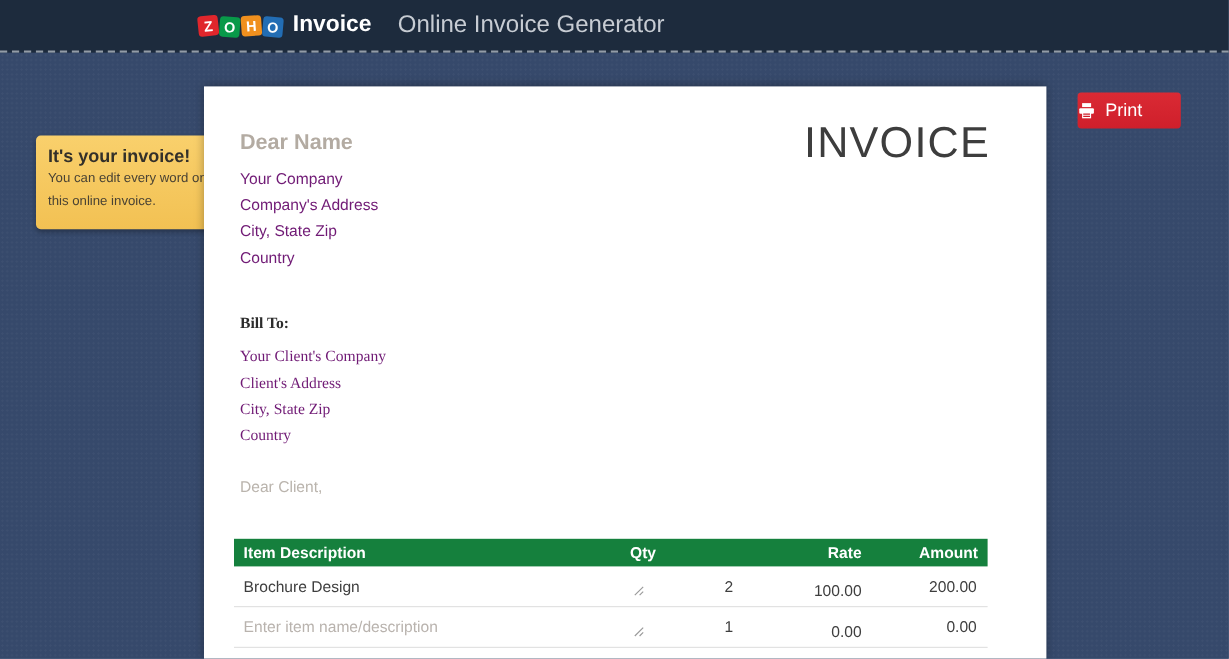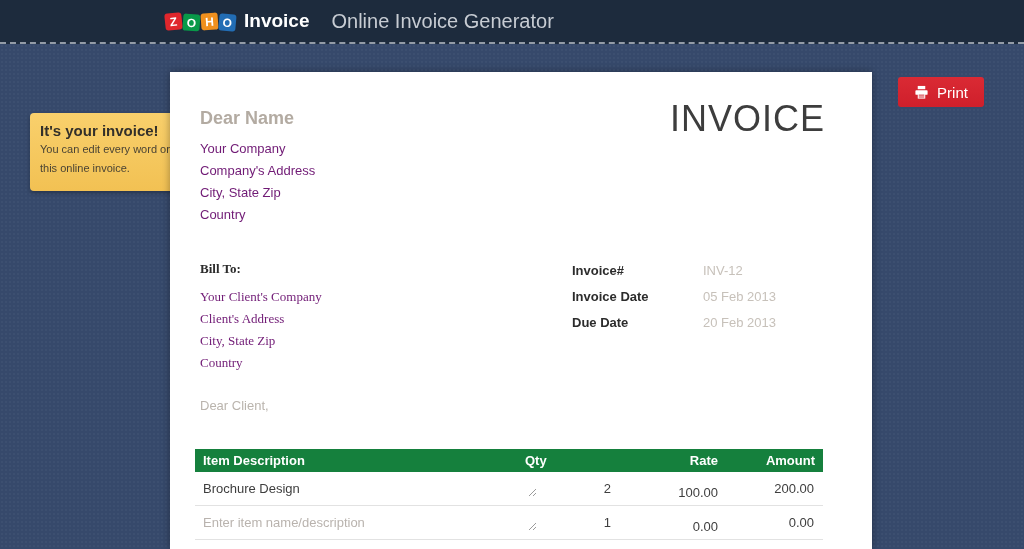--- a/index.html
+++ b/index.html
@@ -95,21 +95,21 @@
     border-left:10px solid #f7cb61;
   }
   .tooltip-title { font-size:15px; font-weight:bold; color:#33302a; margin-bottom:1px; }
   .tooltip-body { font-size:11px; color:#4a4334; line-height:1.75; }
 
   
   .print-btn {
     position:absolute; right:40px; top:33px; width:86px; height:30px;
     background:linear-gradient(#da2a34,#cf1f2b); border:none; border-radius:3px;
     color:#fff; font-size:15px; font-family:inherit;
-    display:flex; align-items:center; justify-content:center; gap:8px; cursor:pointer;
+    display:flex; align-items:center; gap:8px; cursor:pointer;
   }
 </style>
 </head>
 <body>
 
 <div class="topbar">
   <div class="logo">
     <div class="logo-tiles">
       <span class="tile tile-0">Z</span>
       <span class="tile tile-1">O</span>
@@ -154,34 +154,20 @@
     <div class="invoice-heading">INVOICE</div>
 
     <div class="billto">
       <div class="billto-label">Bill To:</div>
       <div class="addr-line">Your Client's Company</div>
       <div class="addr-line">Client's Address</div>
       <div class="addr-line">City, State Zip</div>
       <div class="addr-line">Country</div>
     </div>
 
-    <div class="meta">
-      <div class="meta-row">
-        <span class="meta-label">Invoice#</span>
-        <span class="meta-value">INV-12</span>
-      </div>
-      <div class="meta-row">
-        <span class="meta-label">Invoice Date</span>
-        <span class="meta-value">05 Feb 2013</span>
-      </div>
-      <div class="meta-row">
-        <span class="meta-label">Due Date</span>
-        <span class="meta-value">20 Feb 2013</span>
-      </div>
-    </div>
 
     <div class="salutation">Dear Client,</div>
 
     <div class="items">
       <div class="items-head">
         <span class="col-desc">Item Description</span>
         <span class="col-qty">Qty</span>
         <span class="col-rate">Rate</span>
         <span class="col-amount">Amount</span>
       </div>

